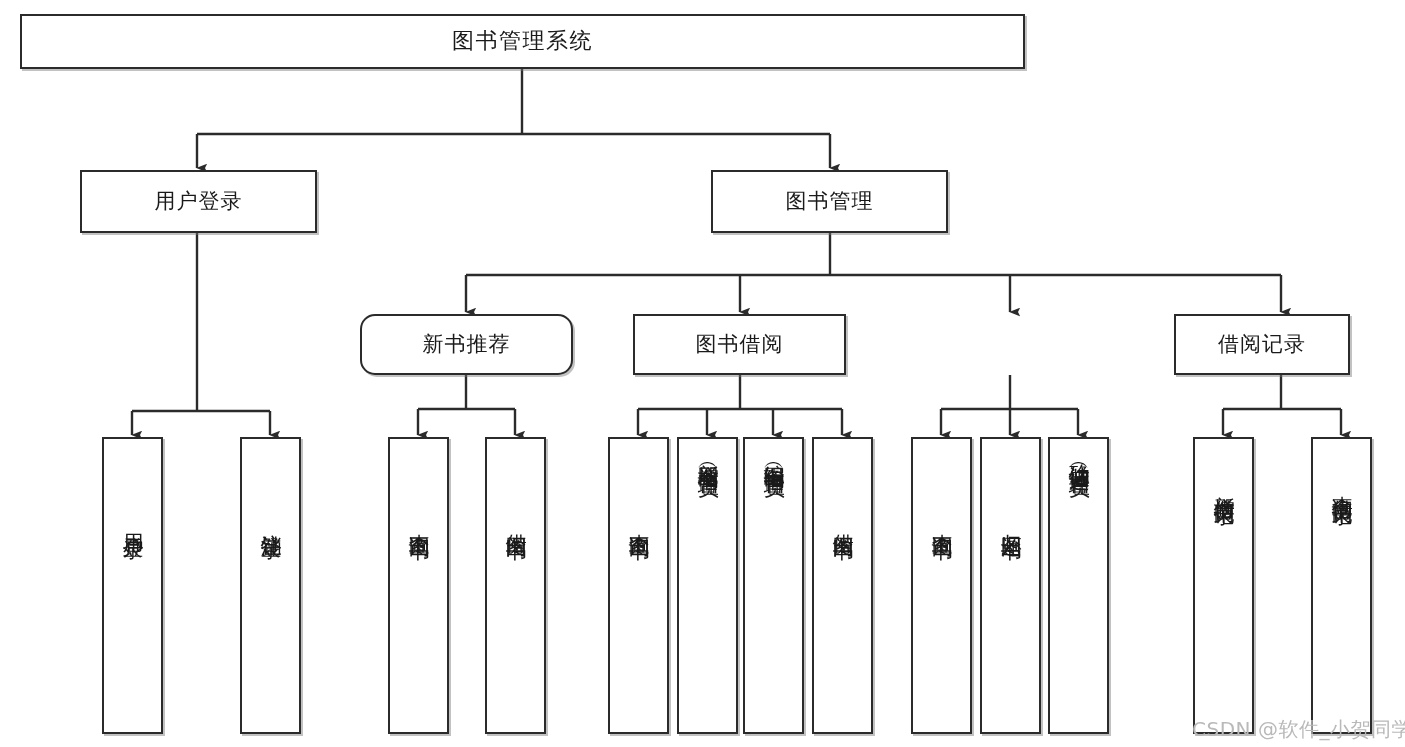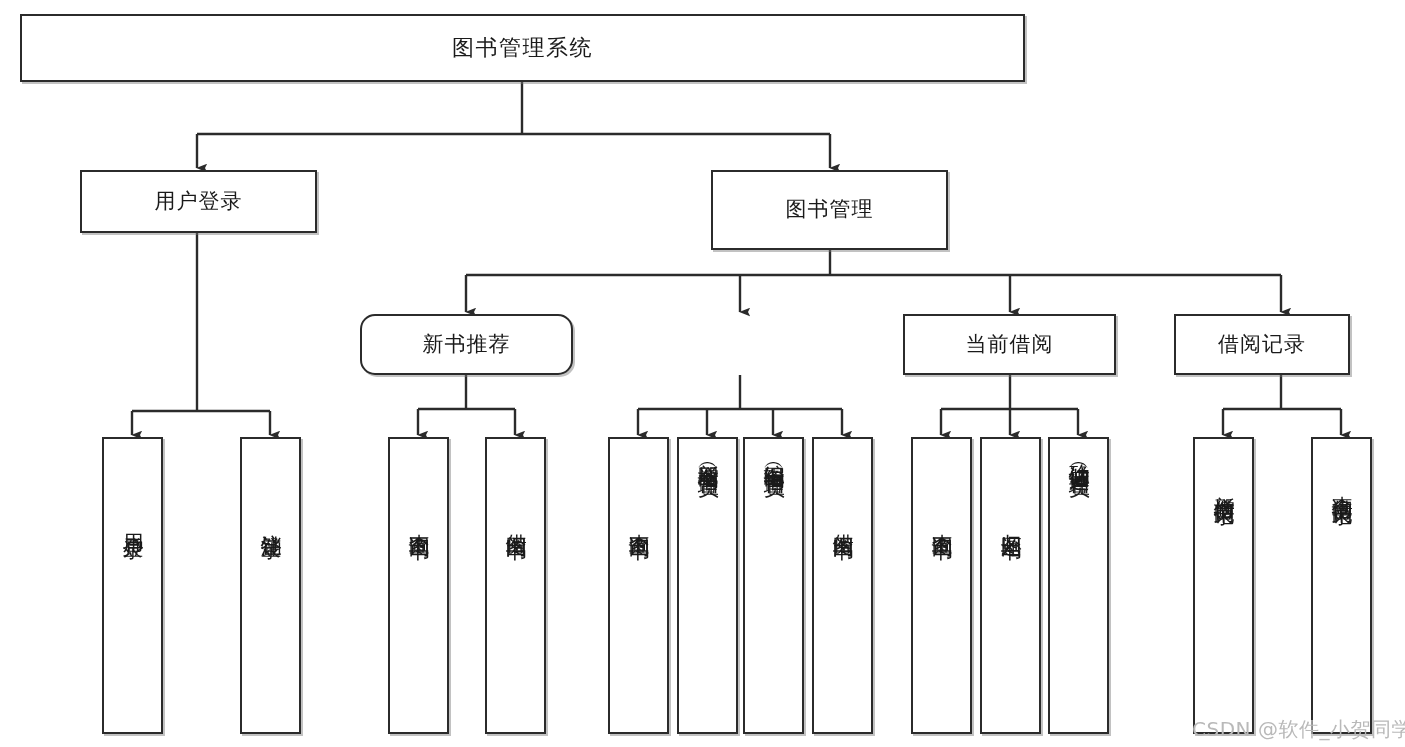--- a/index.html
+++ b/index.html
@@ -124,40 +124,40 @@
       <path d="M 1010 409 L 1010 435" marker-end="url(#arrowhead)"></path>
       <path d="M 1078 409 L 1078 435" marker-end="url(#arrowhead)"></path>
 
       <path d="M 1281 375 L 1281 409"></path>
       <path d="M 1223 409 L 1341 409"></path>
       <path d="M 1223 409 L 1223 435" marker-end="url(#arrowhead)"></path>
       <path d="M 1341 409 L 1341 435" marker-end="url(#arrowhead)"></path>
     </g>
   </svg>
 
-  <div class="node horiz root" style="left:20px; top:14px; width:1005px; height:68px;">
+  <div class="node horiz root" style="left:20px; top:14px; width:1005px; height:55px;">
     <span class="node-label">图书管理系统</span>
   </div>
 
   <div class="node horiz" style="left:80px; top:170px; width:237px; height:63px;">
     <span class="node-label">用户登录</span>
   </div>
 
-  <div class="node horiz" style="left:711px; top:170px; width:237px; height:80px;">
+  <div class="node horiz" style="left:711px; top:170px; width:237px; height:63px;">
     <span class="node-label">图书管理</span>
   </div>
 
   <div class="node horiz" style="left:360px; top:314px; width:213px; height:61px;border-radius:15px;">
     <span class="node-label">新书推荐</span>
   </div>
 
-
-  <div class="node horiz" style="left:903px; top:314px; width:213px; height:61px;">
-    <span class="node-label">当前借阅</span>
-  </div>
+  <div class="node horiz" style="left:633px; top:314px; width:213px; height:61px;">
+    <span class="node-label">图书借阅</span>
+  </div>
+
 
   <div class="node horiz" style="left:1174px; top:314px; width:176px; height:61px;">
     <span class="node-label">借阅记录</span>
   </div>
 
   <div class="node vert" style="left:102px; top:437px; width:61px; height:297px; padding-top:78px;">
     <span class="node-label">用户登录</span>
   </div>
 
   <div class="node vert" style="left:240px; top:437px; width:61px; height:297px; padding-top:78px;">

